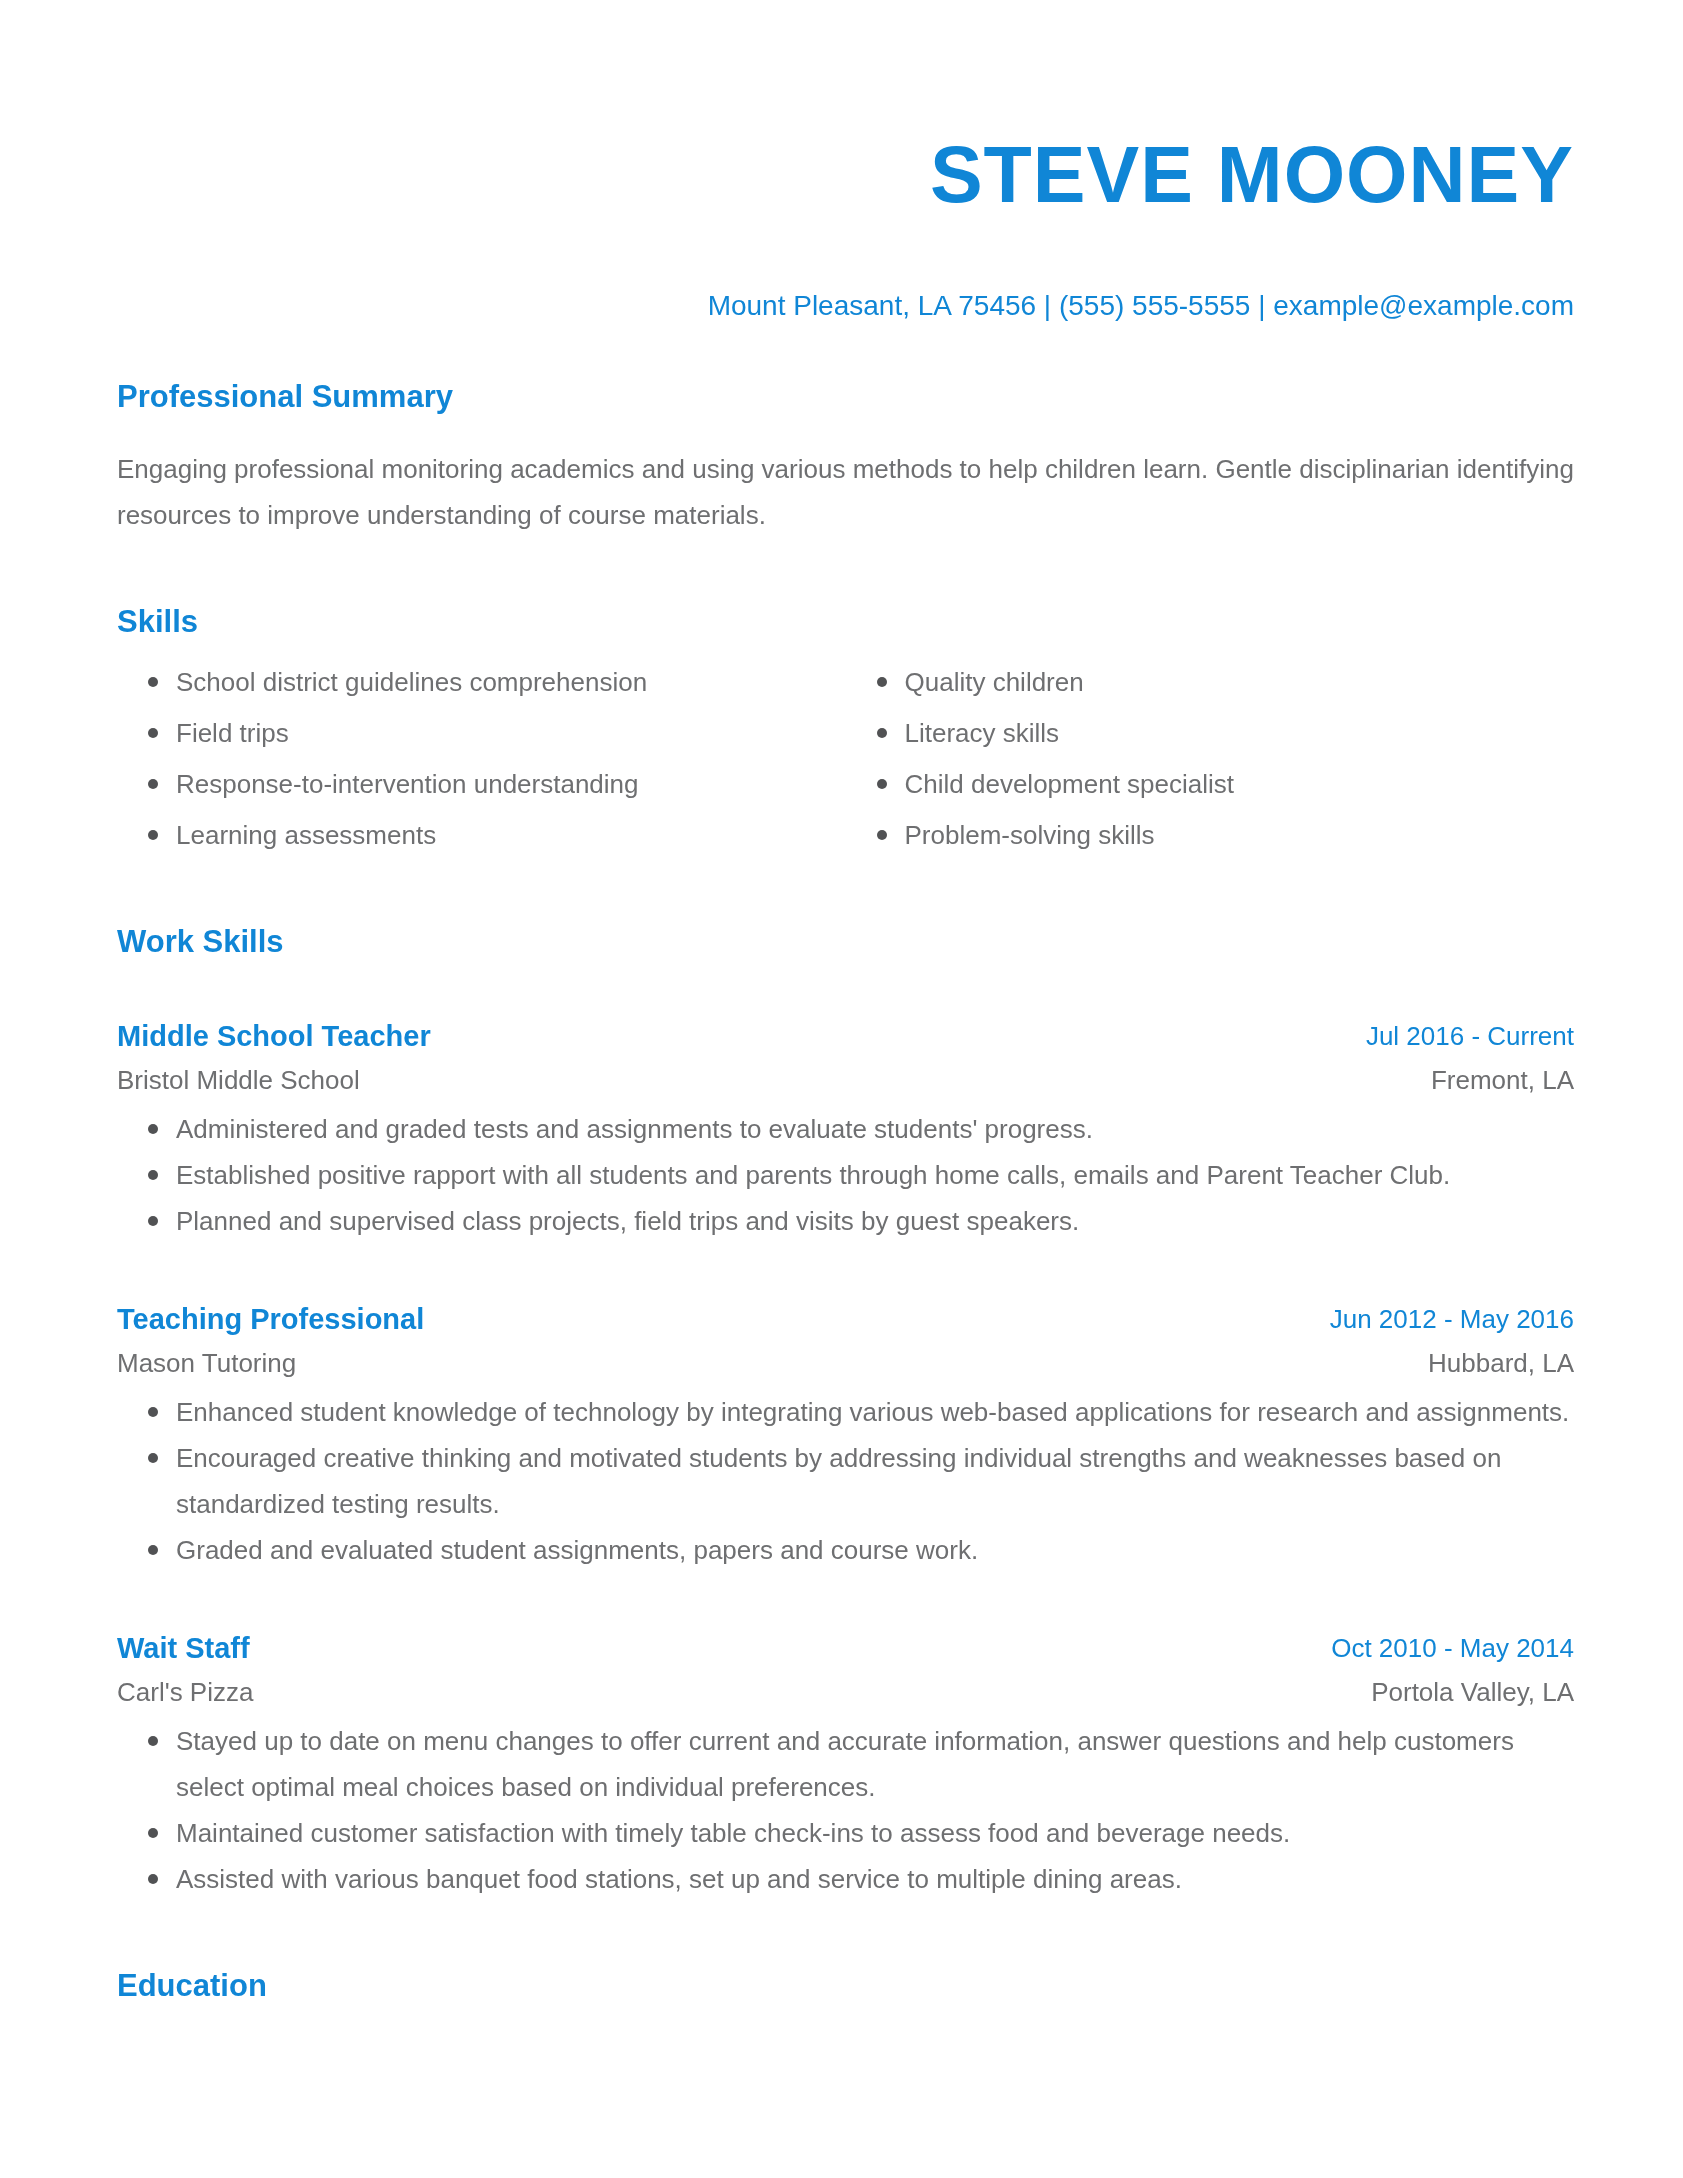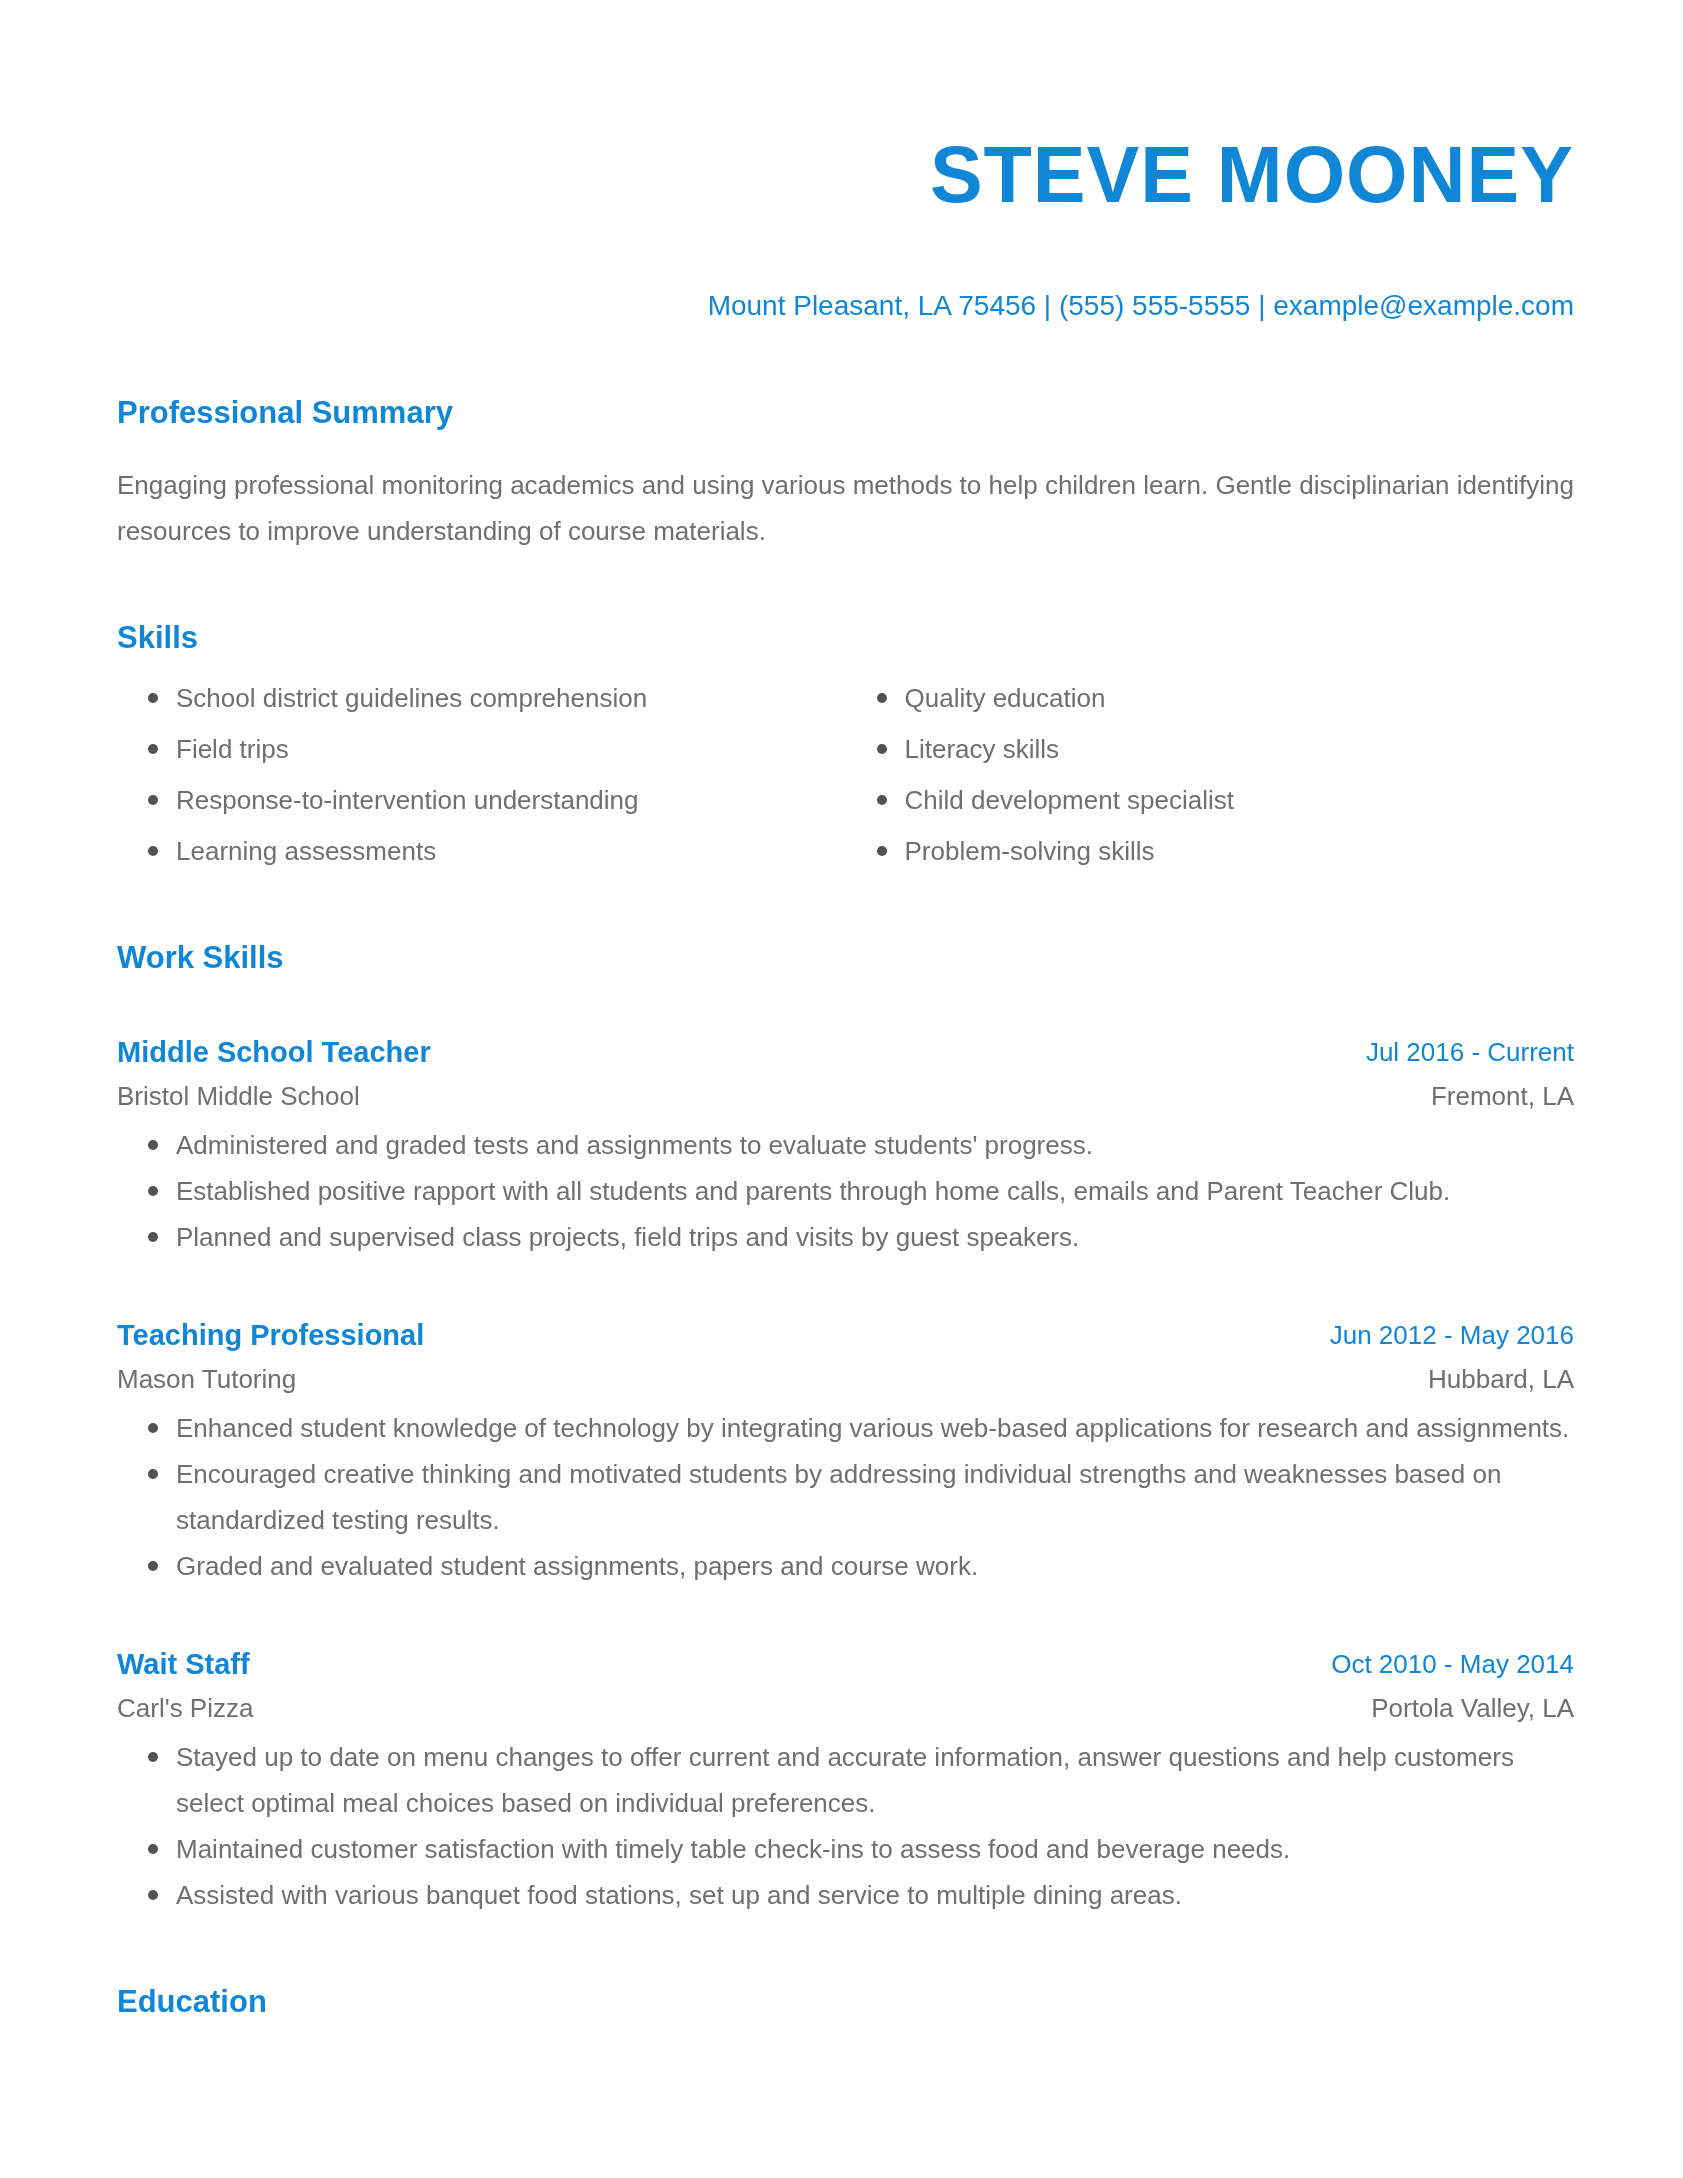--- a/index.html
+++ b/index.html
@@ -40,21 +40,21 @@
     text-align: right;
   }
   
   h2.section-title {
     margin-top: 65px;
     font-size: 31px;
     line-height: 38px;
     font-weight: 700;
     color: var(--accent);
   }
-  h2.first-section { margin-top: 71px; }
+  h2.first-section { margin-top: 55px; }
   .summary-text {
     margin-top: 30px;
     font-size: 26px;
     line-height: 46px;
     color: var(--body-text);
   }
   
   ul { list-style: none; }
   li.bullet-item {
     position: relative;
@@ -126,21 +126,21 @@
 
     <h2 class="section-title">Skills</h2>
     <div class="skills-columns">
       <ul>
         <li class="bullet-item">School district guidelines comprehension</li>
         <li class="bullet-item">Field trips</li>
         <li class="bullet-item">Response-to-intervention understanding</li>
         <li class="bullet-item">Learning assessments</li>
       </ul>
       <ul>
-        <li class="bullet-item">Quality education</li>
+        <li class="bullet-item">Quality children</li>
         <li class="bullet-item">Literacy skills</li>
         <li class="bullet-item">Child development specialist</li>
         <li class="bullet-item">Problem-solving skills</li>
       </ul>
     </div>
 
     <h2 class="section-title">Work Skills</h2>
 
     <div class="job">
       <div class="job-head">

